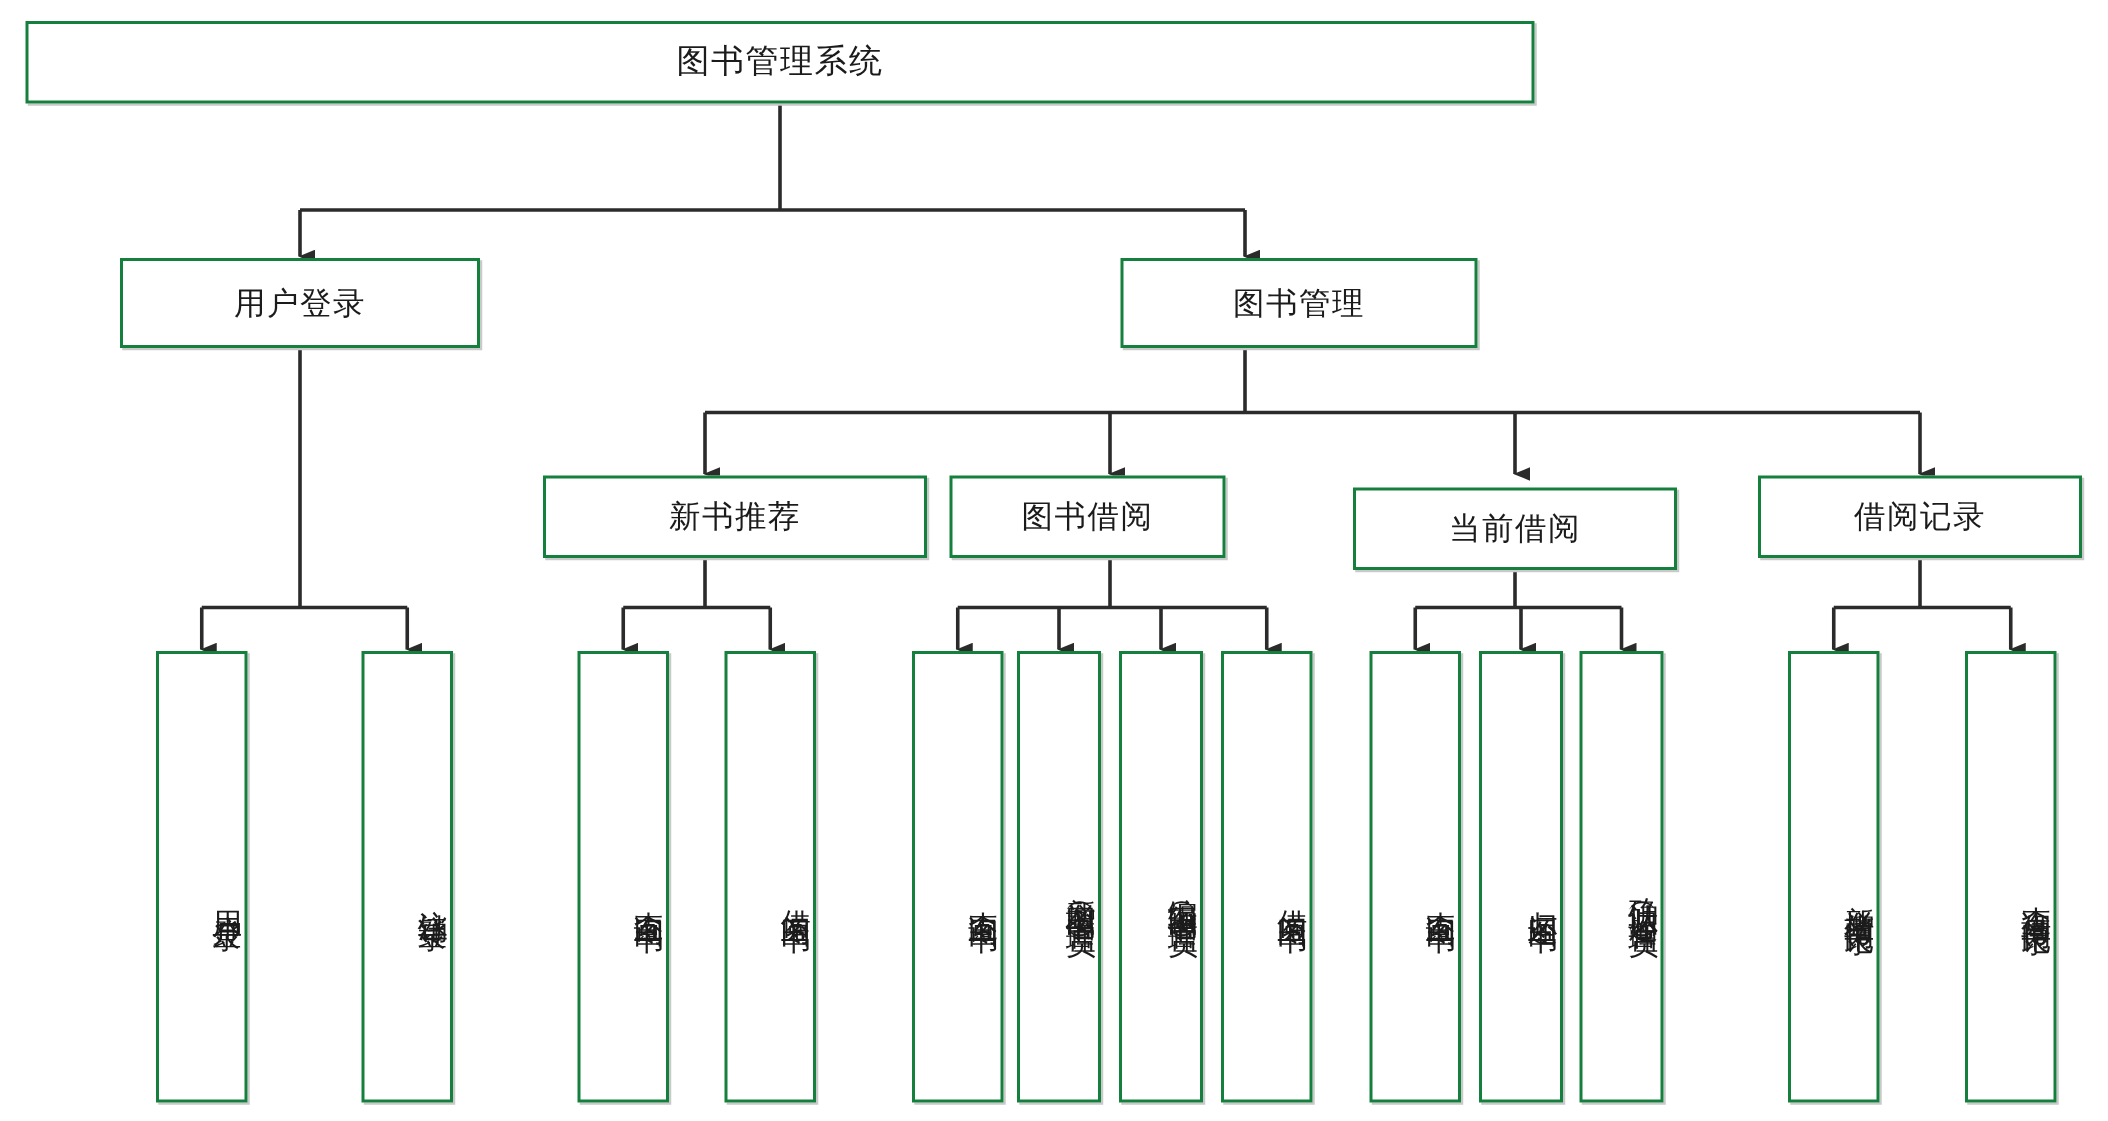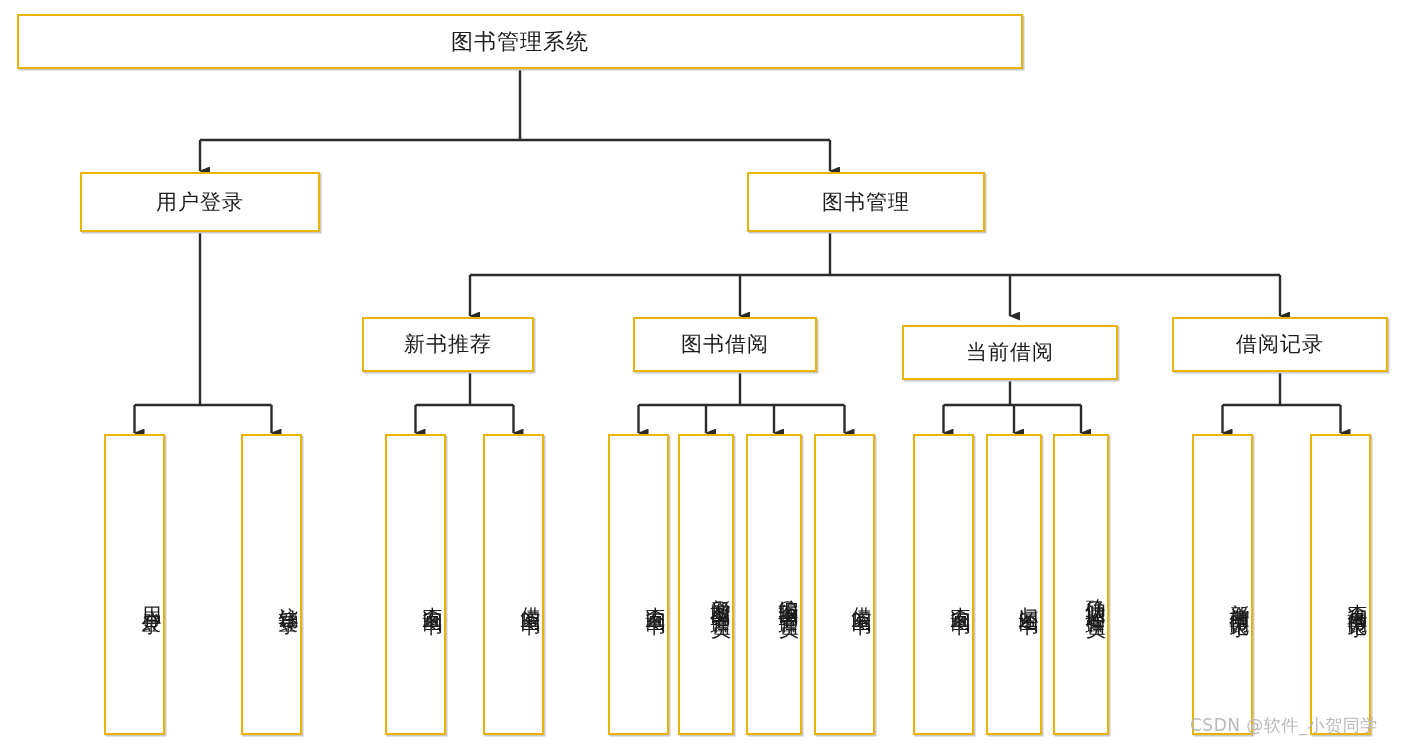--- a/index.html
+++ b/index.html
@@ -23,21 +23,21 @@
     left: 0;
     top: 0;
     width: 1405px;
     height: 747px;
     pointer-events: none;
   }
   .node {
     position: absolute;
     box-sizing: border-box;
     background: #ffffff;
-    border: 2px solid #eab308;
+    border: 2px solid #15803d;
     box-shadow: 1.5px 1.5px 0 0 #c9c9c9;
     display: flex;
     align-items: center;
     justify-content: center;
     color: #1b1b1b;
     line-height: 1.18;
   }
   .node.horiz {
     font-size: 21px;
     letter-spacing: 1px;
@@ -119,21 +119,21 @@
   <div id="nodes-layer">
       <div class="node horiz root" style="left: 17px; top: 14px; width: 1006px; height: 55px;">
         <span>图书管理系统</span>
       </div>
       <div class="node horiz" style="left: 80px; top: 172px; width: 240px; height: 60px;">
         <span>用户登录</span>
       </div>
       <div class="node horiz" style="left: 711px; top: 172px; width: 238px; height: 60px; margin-left: 36px;">
         <span>图书管理</span>
       </div>
-      <div class="node horiz" style="left: 362px; top: 317px; width: 172px; height: 55px;">
+      <div class="node horiz" style="left: 362px; top: 317px; width: 256px; height: 55px;">
         <span>新书推荐</span>
       </div>
       <div class="node horiz" style="left: 633px; top: 317px; width: 184px; height: 55px;">
         <span>图书借阅</span>
       </div>
       <div class="node horiz" style="left: 902px; top: 325px; width: 216px; height: 55px;">
         <span>当前借阅</span>
       </div>
       <div class="node horiz" style="left: 1172px; top: 317px; width: 216px; height: 55px;">
         <span>借阅记录</span>
@@ -172,15 +172,14 @@
         <span>确认归还（管理员）</span>
       </div>
       <div class="node vert" style="left: 1192px; top: 434px; width: 61px; height: 301px;">
         <span>新增借阅记录</span>
       </div>
       <div class="node vert" style="left: 1310px; top: 434px; width: 61px; height: 301px;">
         <span>查询借阅记录</span>
       </div>
     </div>
 
-  <div class="watermark" style="left:1190px; top:714px;">CSDN @软件_小贺同学</div>
 
 </div>
 
 </body></html>

